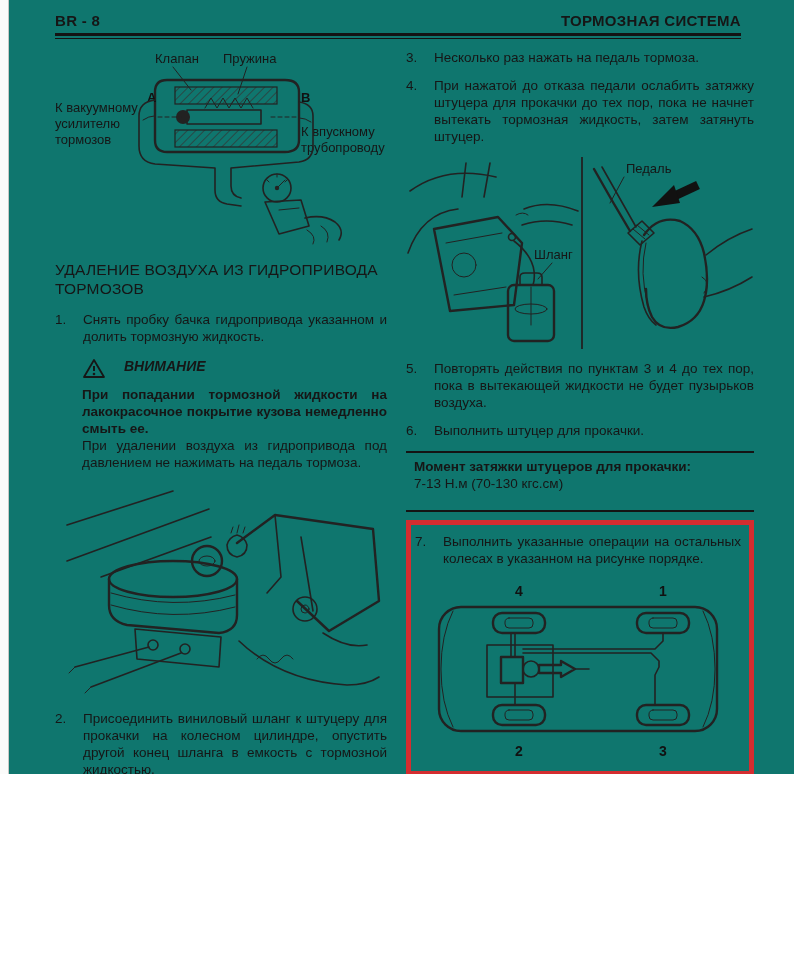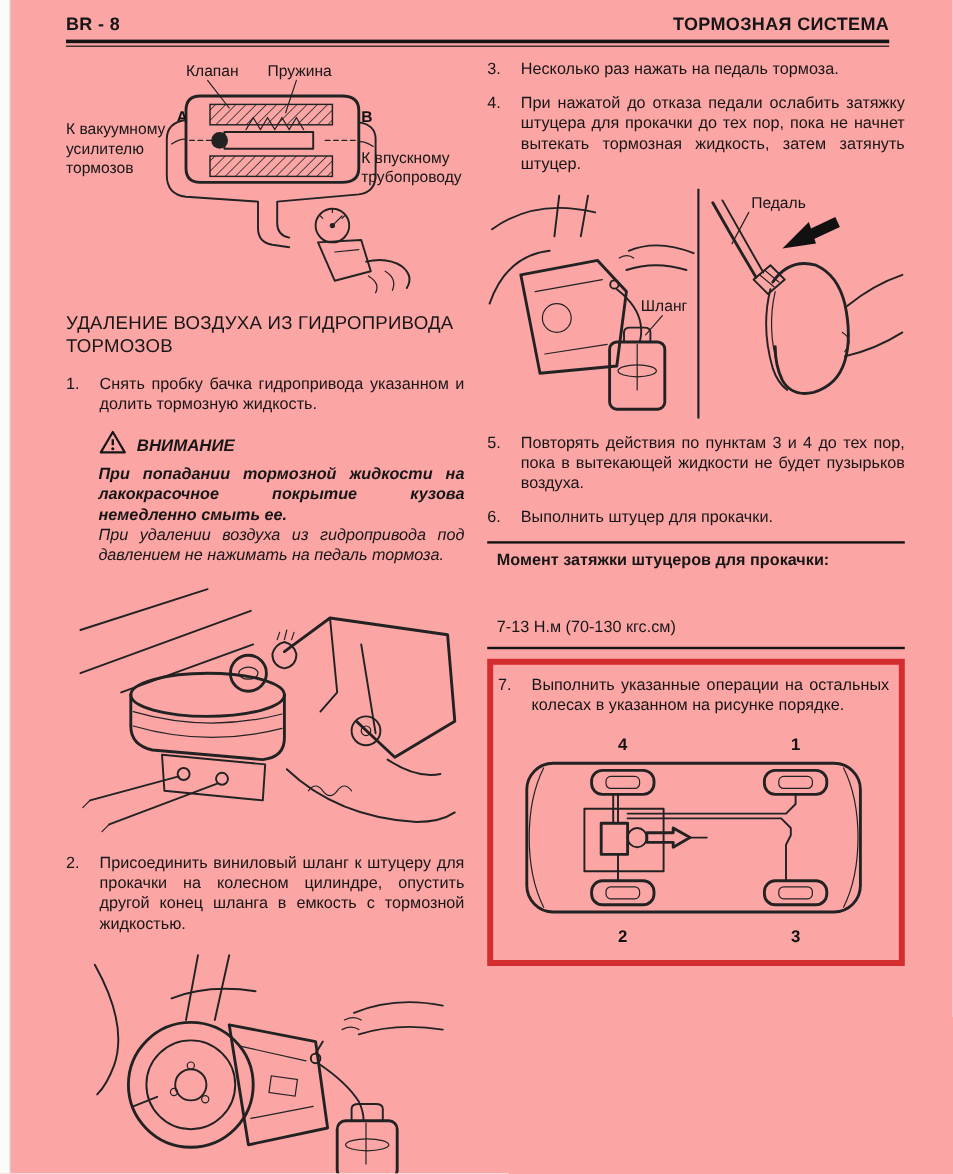--- a/index.html
+++ b/index.html
@@ -1,40 +1,40 @@
 <!DOCTYPE html>
 <html><head>
 <meta charset="utf-8">
 <style>
   html,body{margin:0;padding:0;background:#ffffff;}
   .page{
-    position:relative;width:794px;height:978px;background:#fca5a5;
+    position:relative;width:794px;height:774px;background:#0f766e;
     font-family:"Liberation Sans",sans-serif;color:#161616;overflow:hidden;
   }
   .scan-strip{position:absolute;left:0;top:0;bottom:0;width:8px;background:#fbfbfa;border-right:1px solid #c8c8c4;}
   
   .header{position:absolute;left:55px;width:686px;top:12px;}
   .header-row{display:flex;justify-content:space-between;align-items:baseline;font-weight:bold;font-size:15px;letter-spacing:.3px;}
   .header-rule{margin-top:4px;border-top:3px solid #141414;border-bottom:1px solid #141414;height:2px;}
   
   .col-left{position:absolute;left:55px;top:50px;width:332px;}
   .col-right{position:absolute;left:406px;top:38px;width:348px;}
   .body-text{font-size:13.5px;line-height:17px;text-align:justify;}
   .step{display:flex;margin-top:11px;}
   .step-num{width:28px;flex:none;font-size:13.5px;line-height:17px;}
   .section-heading{font-size:15.5px;font-weight:normal;line-height:19px;margin-top:14px;letter-spacing:.2px;}
-  .callout-title{display:flex;align-items:flex-end;gap:8px;margin:13px 0 7px 27px;font-weight:bold;font-style:italic;font-size:14px;}
-  .callout-text{margin-left:27px;font-style:italic;}
+  .callout-title{display:flex;align-items:flex-start;gap:18px;margin:13px 0 7px 27px;font-weight:bold;font-style:italic;font-size:14px;}
+  .callout-text{margin-left:27px;}
   .callout-text.bold{font-weight:bold;}
   figure{margin:0;}
   .fig{display:block;}
   
-  .torque{margin-top:12px;border-top:2px solid #141414;border-bottom:2px solid #141414;padding:5px 4px 8px 8px;}
+  .torque{margin-top:12px;border-top:2px solid #141414;border-bottom:2px solid #141414;padding:5px 4px 18px 8px;}
   .torque-title{font-weight:bold;font-size:13.5px;line-height:17px;}
-  .torque-value{font-size:13.5px;line-height:17px;margin-top:39px;}
+  .torque-value{font-size:13.5px;line-height:17px;}
   
   .red-box{margin-top:8px;border:5px solid var(--hl,#d42d30);padding:6px 8px 12px 4px;}
   .red-box .step{margin-top:2px;}
   .car-fig{margin:16px auto 0;display:block;}
   
   .line{fill:none;stroke:#222;stroke-width:1.6;stroke-linecap:round;stroke-linejoin:round;}
   .line2{fill:none;stroke:#222;stroke-width:2.4;stroke-linecap:round;stroke-linejoin:round;}
   .thin{fill:none;stroke:#222;stroke-width:1;stroke-linecap:round;}
   .svg-label{font-family:"Liberation Sans",sans-serif;font-size:13px;fill:#161616;}
   .svg-label-b{font-family:"Liberation Sans",sans-serif;font-size:13px;font-weight:bold;fill:#111;}

